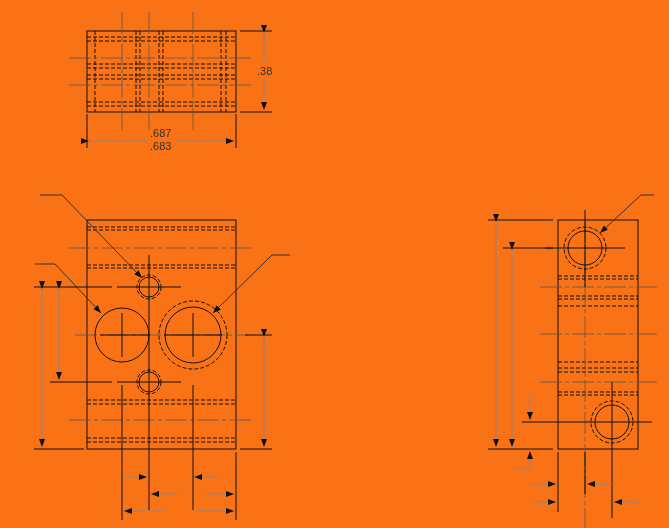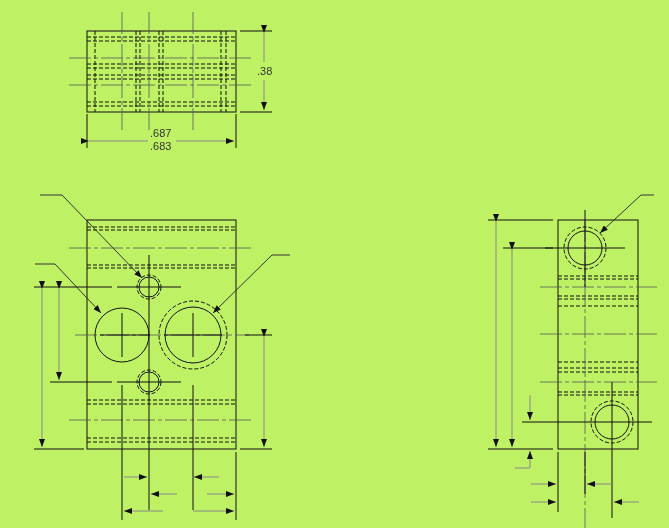--- a/index.html
+++ b/index.html
@@ -1,16 +1,16 @@
 <!DOCTYPE html>
 <html><head>
 <meta charset="utf-8">
 <style>
   html,body{margin:0;padding:0;background:#ffffff;}
-  #canvas{position:relative;width:669px;height:528px;overflow:hidden;background:#bef264;}
+  #canvas{position:relative;width:669px;height:528px;overflow:hidden;background:#f97316;}
   svg{position:absolute;left:0;top:0;}
   .dimtxt{font-family:"Liberation Sans",sans-serif;font-size:11px;fill:#333;}
   .obj{stroke:#111;stroke-width:1;fill:none;}
   .hid{stroke:#111;stroke-width:1;fill:none;stroke-dasharray:4 2;}
   .ctr{stroke:#555;stroke-width:0.8;fill:none;stroke-dasharray:22 3 4 3;}
   .dim{stroke:#888;stroke-width:1;fill:none;}
   .ext{stroke:#111;stroke-width:1;fill:none;}
   .ldr{stroke:#333;stroke-width:1;fill:none;}
 </style>
 </head>

